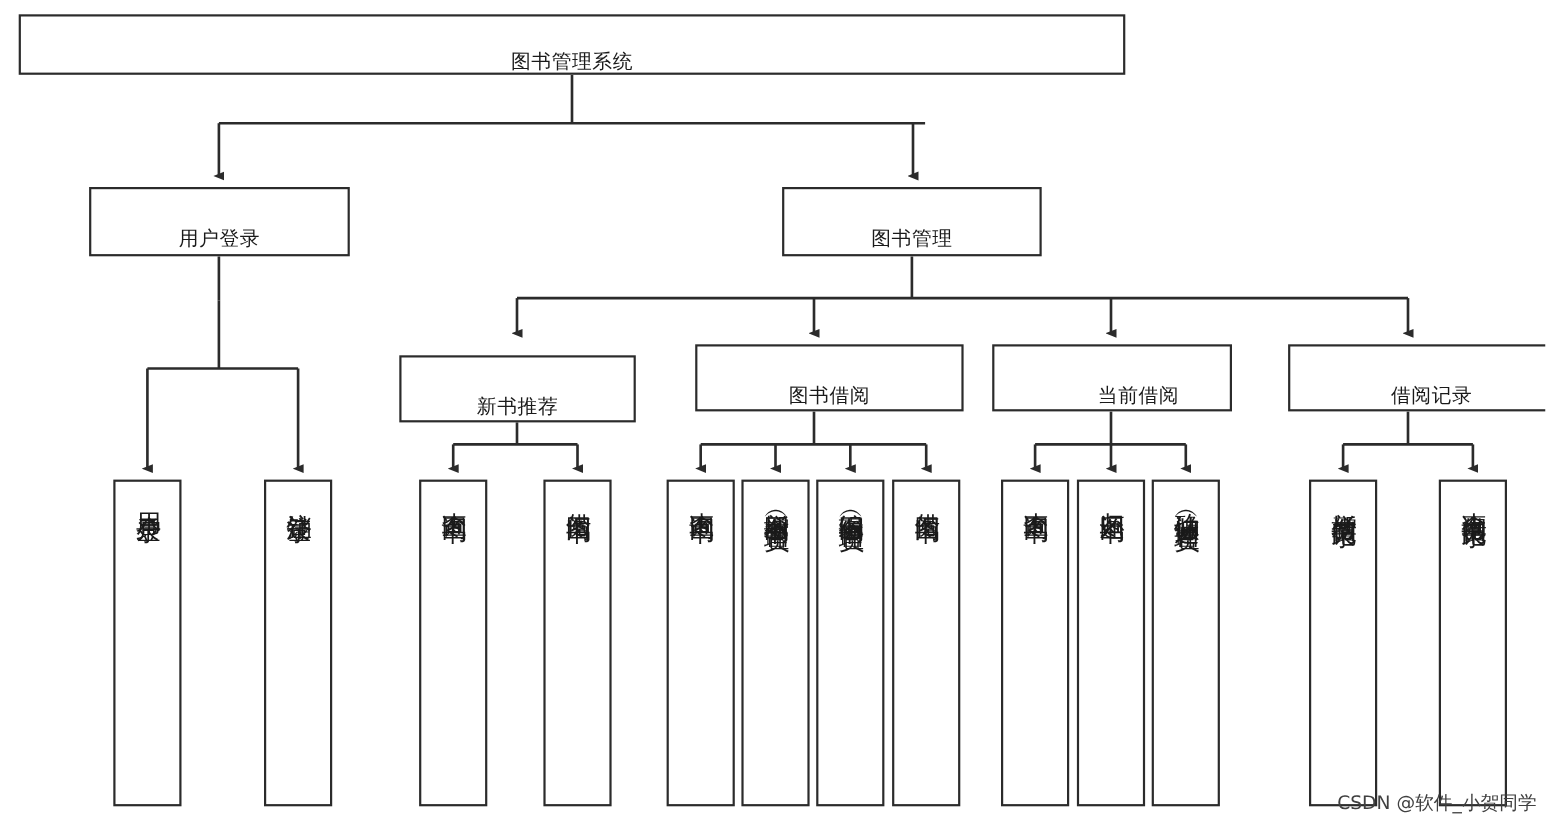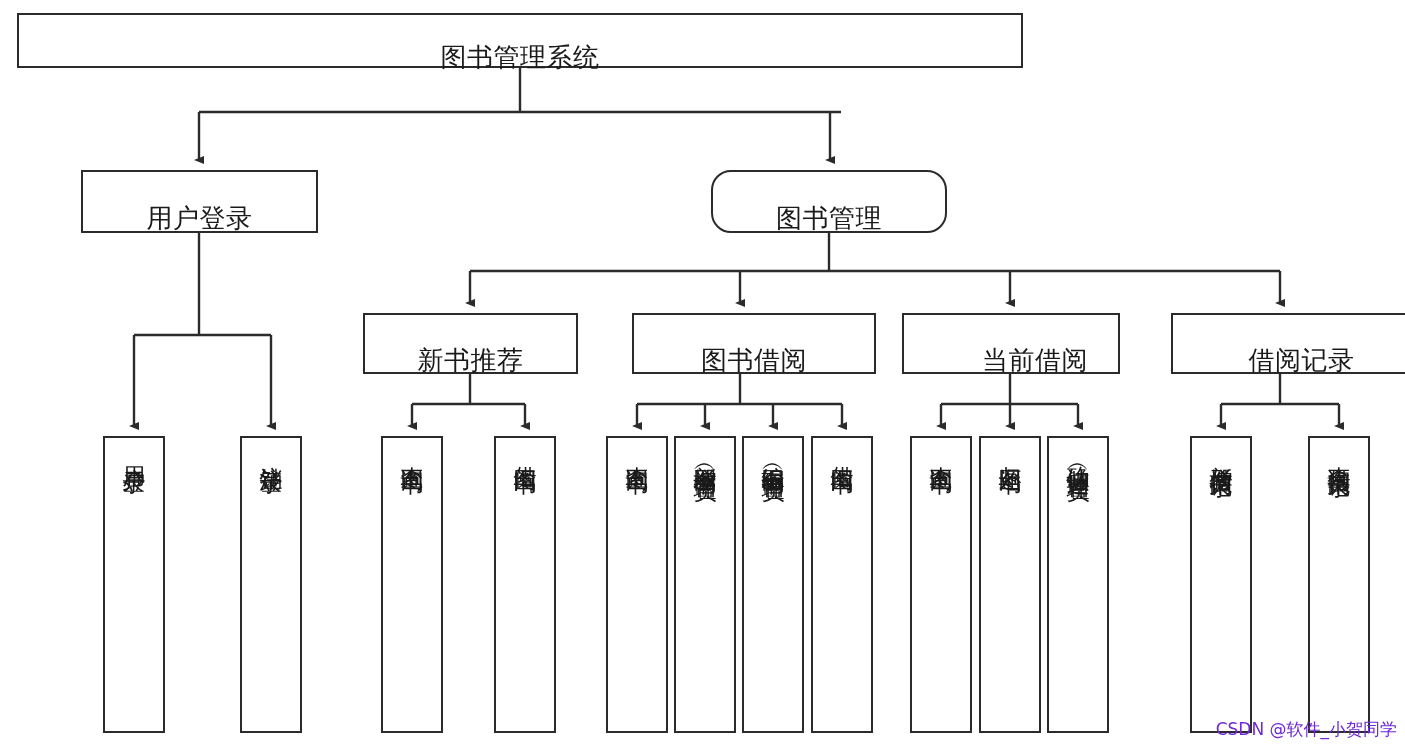--- a/index.html
+++ b/index.html
@@ -35,21 +35,21 @@
     color: #1a1a1a;
     z-index: 2;
   }
   .node .lbl {
     display: block;
     text-align: center;
     line-height: 1.0;
   }
   
   .node.h .lbl {
-    font-size: 26px;
+    font-size: 18px;
     letter-spacing: 0.5px;
     margin-top: 33px;
   }
   
   .node.v {
     align-items: flex-start;
     justify-content: center;
     padding-top: 10px;
   }
   .node.v .lbl {
@@ -58,21 +58,21 @@
     font-size: 23px;
     line-height: 1.18;
     letter-spacing: 2px;
     white-space: nowrap;
   }
   #watermark {
     position: absolute;
     right: 8px;
     bottom: 6px;
     font-size: 17px;
-    color: #6d28d9;
+    color: #404040;
     z-index: 5;
     white-space: nowrap;
     user-select: none;
   }
 </style>
 </head>
 <body>
 
 <div id="canvas">
 
@@ -128,25 +128,25 @@
     </g>
   </svg>
 
   <div class="node h" style="left:17px; top:13px; width:1006px; height:55px;">
     <span class="lbl">图书管理系统</span>
   </div>
 
   <div class="node h" style="left:81px; top:170px; width:237px; height:63px;">
     <span class="lbl">用户登录</span>
   </div>
-  <div class="node h" style="left:711px; top:170px; width:236px; height:63px;border-radius:20px;">
+  <div class="node h" style="left:711px; top:170px; width:236px; height:63px;">
     <span class="lbl">图书管理</span>
   </div>
 
-  <div class="node h" style="left:363px; top:313px; width:215px; height:61px;">
+  <div class="node h" style="left:363px; top:323px; width:215px; height:61px;">
     <span class="lbl">新书推荐</span>
   </div>
   <div class="node h" style="left:632px; top:313px; width:244px; height:61px;">
     <span class="lbl">图书借阅</span>
   </div>
   <div class="node h" style="left:902px; top:313px; width:218px; height:61px;padding-left:48px;">
     <span class="lbl">当前借阅</span>
   </div>
   <div class="node h" style="left:1171px; top:313px; width:261px; height:61px;">
     <span class="lbl">借阅记录</span>

